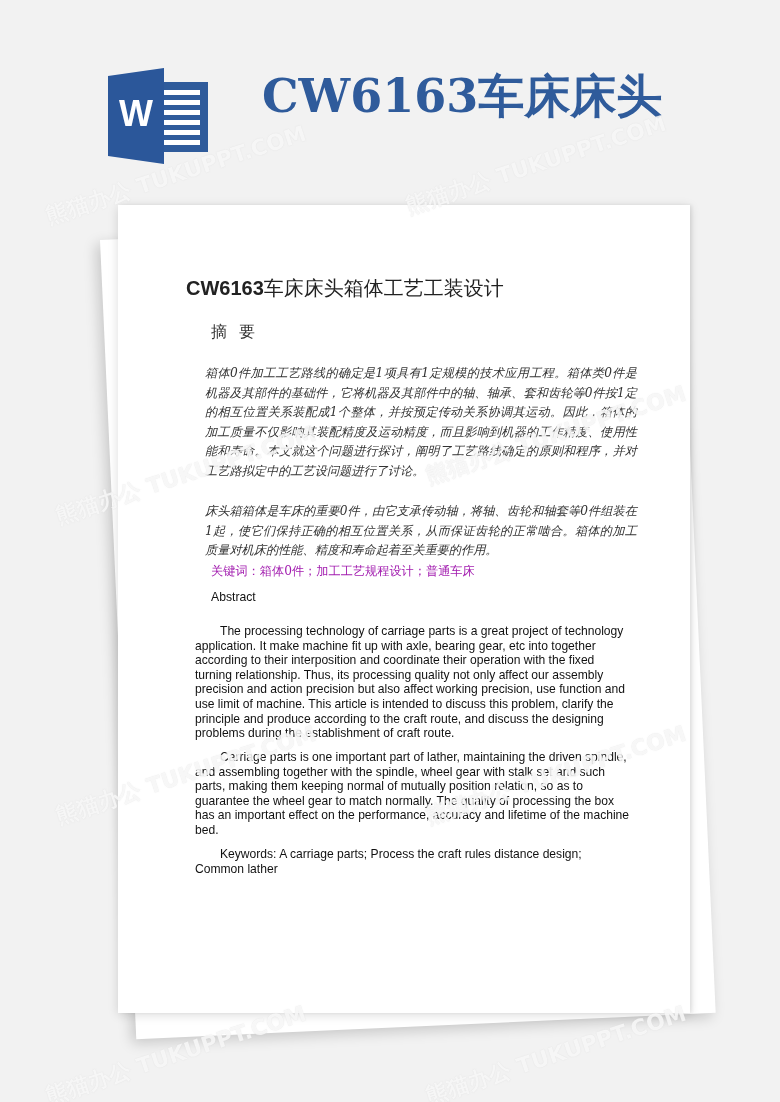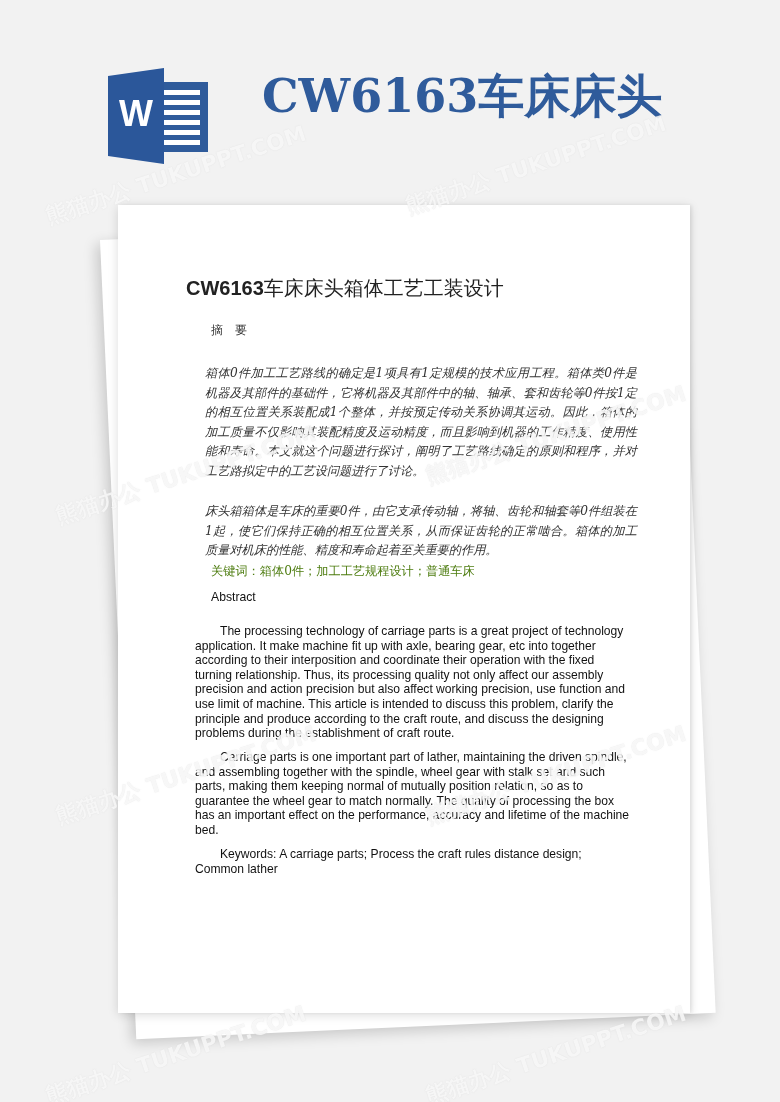--- a/index.html
+++ b/index.html
@@ -105,21 +105,21 @@
   }
   .doc-title .cn {
     font-weight: normal;
     font-family: Liberation Sans, sans-serif;
   }
   .abstract-cn-heading {
     position: absolute;
     left: 25px;
     top: 48px;
     font-family: "DejaVu Serif", serif;
-    font-size: 12px;
+    font-size: 16px;
     color: #333;
     letter-spacing: 12px;
   }
   .cn-para {
     position: absolute;
     left: 15px;
     width: 432px;
     font-family: "DejaVu Serif", serif;
     font-size: 12.2px;
     line-height: 19.5px;
@@ -129,21 +129,21 @@
     font-style: italic;
   }
   .cn-para-1 { top: 86px; }
   .cn-para-2 { top: 224px; }
   .cn-keywords {
     position: absolute;
     left: 25px;
     top: 289px;
     font-family: "DejaVu Serif", serif;
     font-size: 12.2px;
-    color: #4d7c0f;
+    color: #a21caf;
     white-space: nowrap;
   }
   .en-heading {
     position: absolute;
     left: 25px;
     top: 316px;
     font-size: 12.2px;
     color: #111;
   }
   .en-para {

